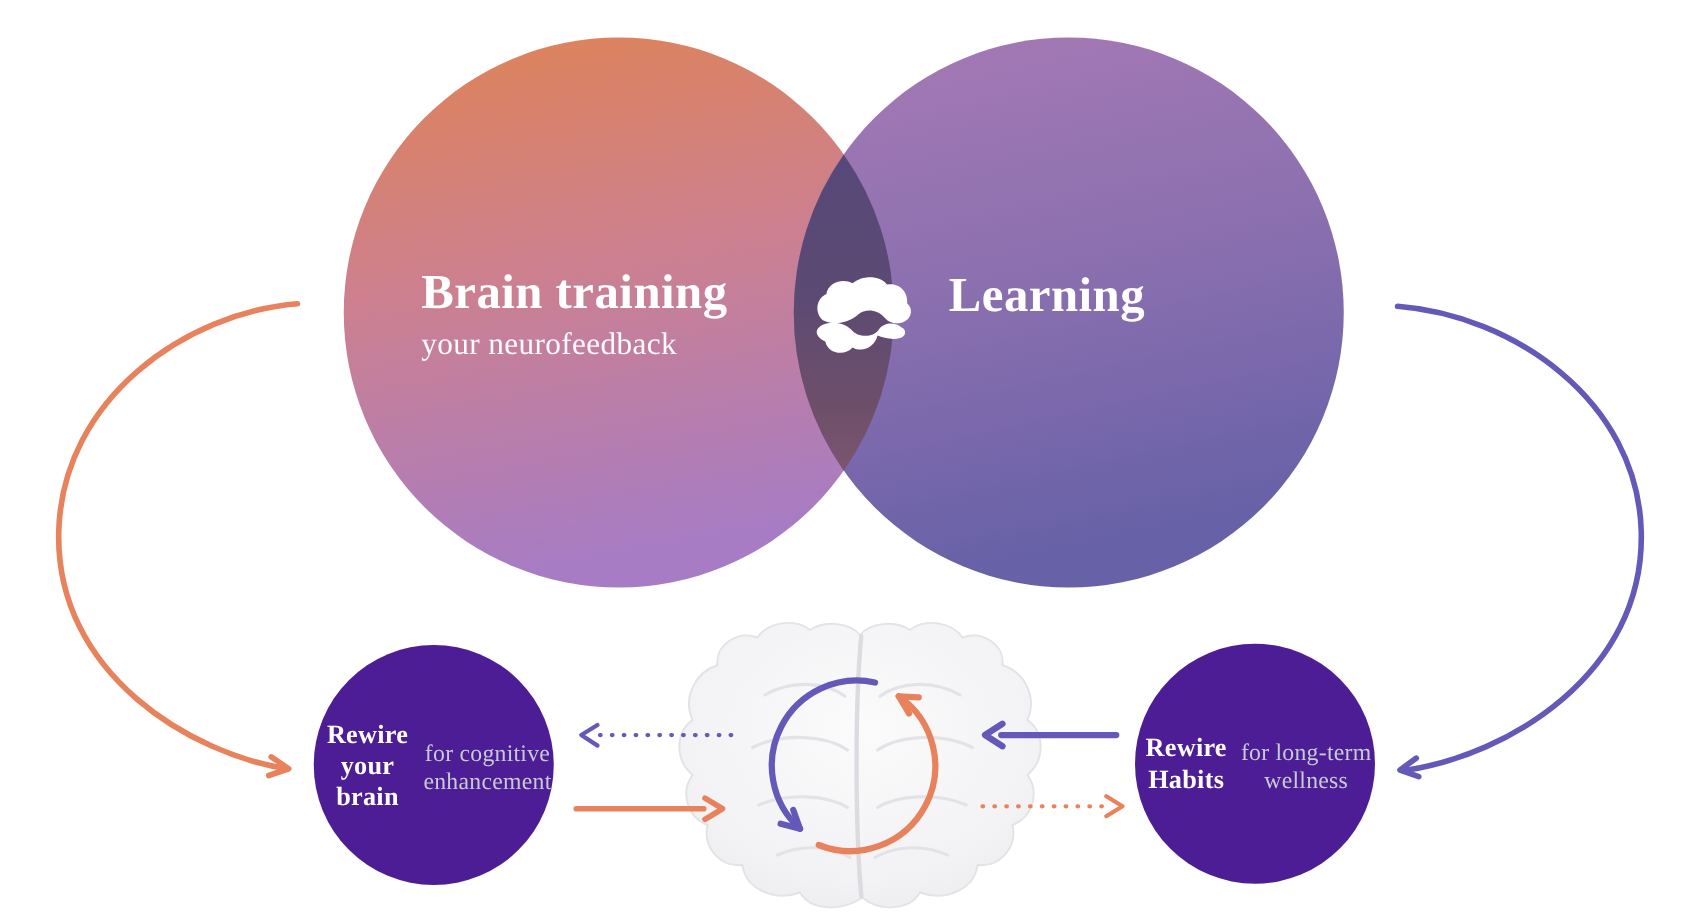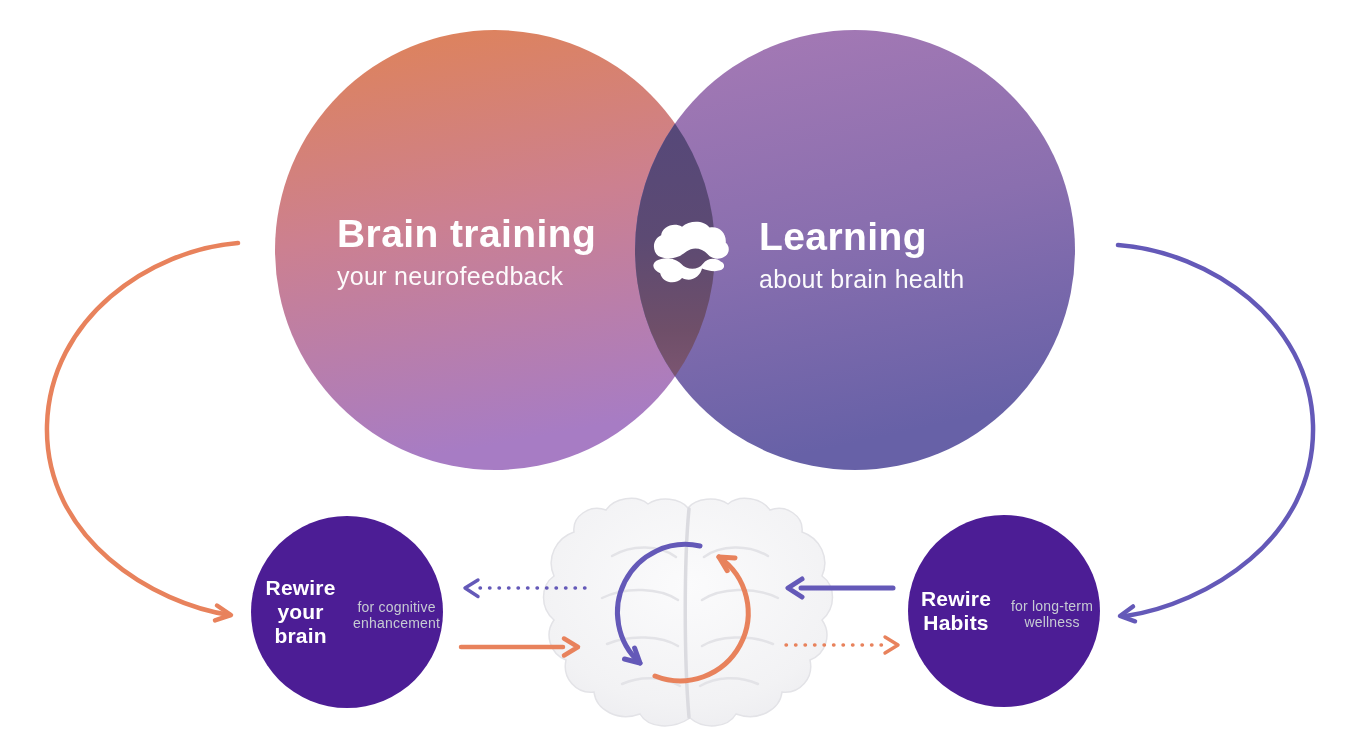--- a/index.html
+++ b/index.html
@@ -1,36 +1,36 @@
 <!DOCTYPE html>
 <html><head>
 <meta charset="utf-8">
 <style>
   html,body{margin:0;padding:0;background:#fff;}
   .stage{
     position:relative;width:1362px;height:736px;background:#FFFFFF;overflow:hidden;
-    font-family:Liberation Sans, sans-serif;
+    font-family:Liberation Serif, serif;
   }
   svg.gfx{position:absolute;left:0;top:0;}
   
   .venn-label{position:absolute;color:#FFFFFF;z-index:3;}
   .venn-label .t{font-size:39px;font-weight:bold;letter-spacing:.4px;line-height:1.05;}
   .venn-label .s{font-size:25px;font-weight:normal;letter-spacing:.3px;margin-top:7px;opacity:.97;}
   .venn-label-left{left:337px;top:214px;}
   .venn-label-right{left:759px;top:217px;}
   
   .node{
     position:absolute;width:192px;height:192px;border-radius:50%;
     background:#4c1d95;color:#FFFFFF;display:flex;flex-direction:row;
     justify-content:center;align-items:center;text-align:center;z-index:3;
   }
   .node-left{left:251px;top:516px;}
   .node-right{left:908px;top:515px;}
   .node .t{font-size:21px;font-weight:bold;letter-spacing:.2px;}
-  .node .s{font-size:14px;color:#C6CBD3;margin-top:5px;letter-spacing:.2px;}
+  .node .s{font-size:19px;color:#C6CBD3;margin-top:5px;letter-spacing:.2px;}
 </style>
 </head>
 <body>
 
 <div class="stage">
 
   <svg class="gfx" width="1362" height="736" viewBox="0 0 1362 736">
     <defs>
       <linearGradient id="gradL" x1="0" y1="0" x2="0.18" y2="1">
         <stop offset="0" stop-color="#E08355"></stop>
@@ -125,21 +125,20 @@
       <polyline points="885,637 898,645 885,653" stroke-width="3.4"></polyline>
     </g>
   </svg>
 
   <div class="venn-label venn-label-left">
     <div class="t">Brain training</div>
     <div class="s">your neurofeedback</div>
   </div>
   <div class="venn-label venn-label-right">
     <div class="t">Learning</div>
-    <div class="s">about brain health</div>
   </div>
 
   <div class="node node-left">
     <div class="t">Rewire your brain</div>
     <div class="s">for cognitive enhancement</div>
   </div>
   <div class="node node-right">
     <div class="t">Rewire Habits</div>
     <div class="s">for long-term wellness</div>
   </div>

